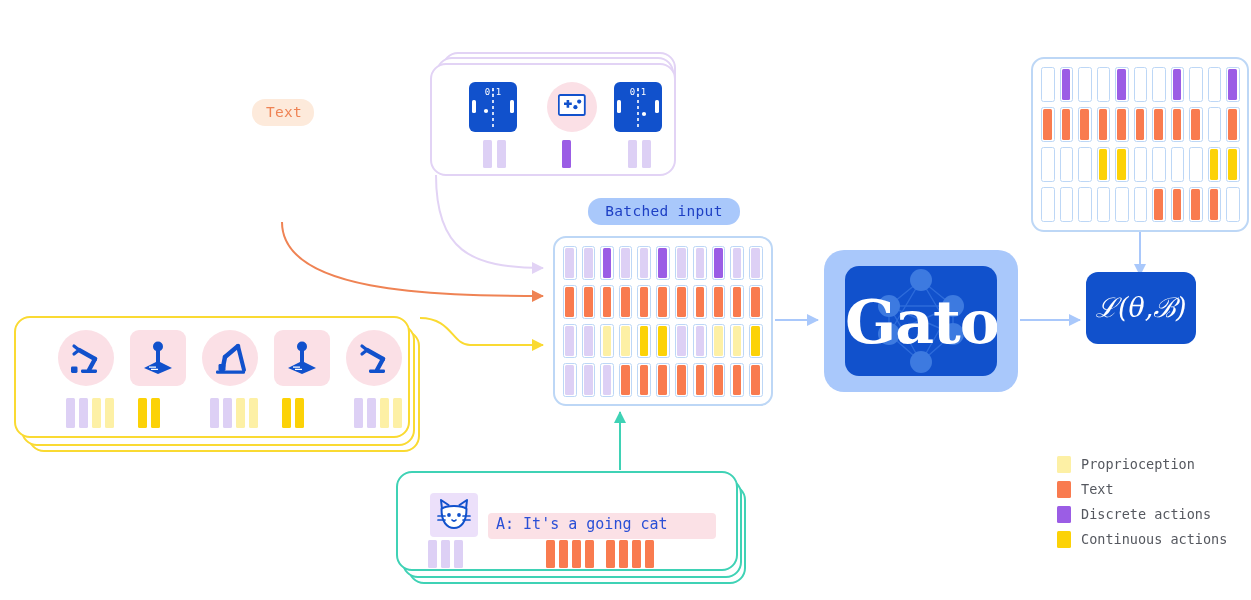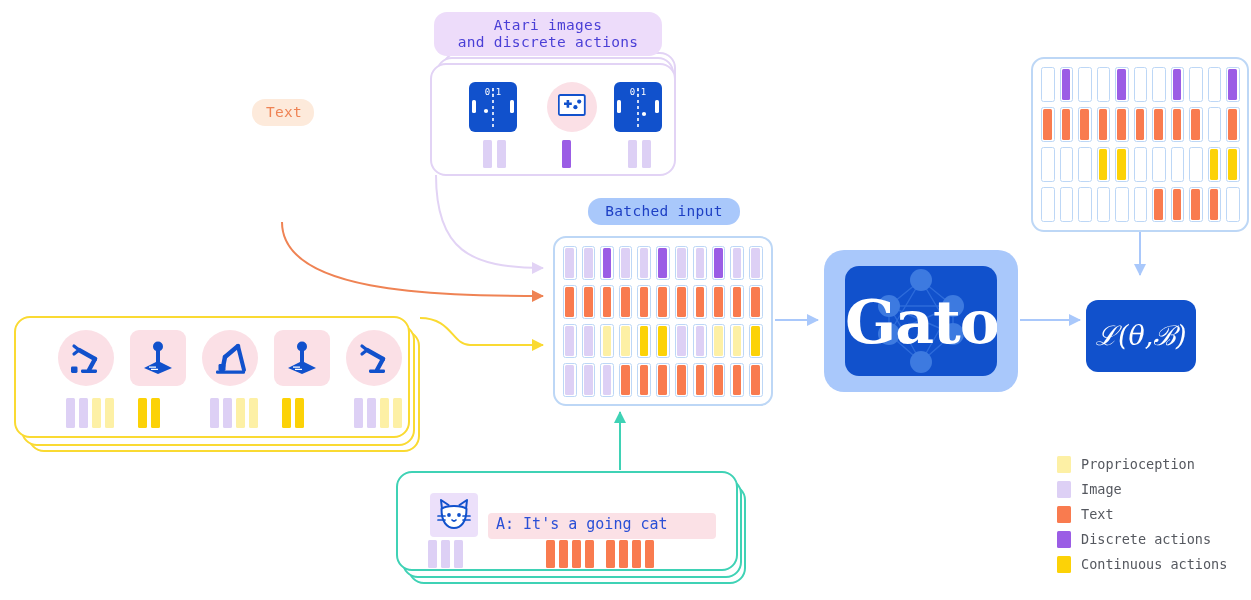--- a/index.html
+++ b/index.html
@@ -157,22 +157,20 @@
     <path d="M775,320 L818,320" fill="none" stroke="#a9c8fb" stroke-width="2" marker-end="url(#ahBlue)"></path>
 
     <path d="M1020,320 L1080,320" fill="none" stroke="#a9c8fb" stroke-width="2" marker-end="url(#ahBlue)"></path>
 
     <path d="M1140,232 L1140,275" fill="none" stroke="#a9c8fb" stroke-width="2" marker-end="url(#ahBlue)"></path>
   </svg>
 
   <div class="pill" style="left:252px;top:99px;width:62px;background:#fdeadb;color:#ef8354;">Text</div>
 
 
-  <div class="pill" style="left:434px;top:12px;width:228px;background:#eddcfa;color:#4a3fd6;">Atari images
-and discrete actions</div>
 
   <div class="stack" style="left:430px;top:52px;width:252px;height:128px;z-index:3">
     <div class="card" style="left:12px;top:0px;width:234px;height:108px;border:2px solid #e2d3f5;"></div>
     <div class="card" style="left:6px;top:5px;width:238px;height:110px;border:2px solid #e2d3f5;"></div>
     <div class="card" style="left:0px;top:11px;width:246px;height:113px;border:2.2px solid #e2d3f5;"></div>
 
     <div class="abs" style="left:39px;top:30px;width:48px;height:50px;">
       <svg width="48" height="50" viewBox="0 0 48 50">
         <rect x="0" y="0" width="48" height="50" rx="6" fill="#1151cc"></rect>
         <line x1="24" y1="6" x2="24" y2="46" stroke="#ffffff" stroke-width="1.6" stroke-dasharray="3 3"></line>
@@ -510,34 +508,30 @@
           <circle cx="108" cy="40" r="11"></circle>
           <circle cx="44" cy="68" r="11"></circle>
           <circle cx="108" cy="68" r="11"></circle>
           <circle cx="76" cy="96" r="11"></circle>
         </g>
       </svg>
       <div class="gato-text" style="top:26px;">Gato</div>
     </div>
   </div>
 
-  <div class="loss-box" style="left:1086px;top:300px;width:110px;height:72px;z-index:4">
+  <div class="loss-box" style="left:1086px;top:272px;width:110px;height:72px;z-index:4">
     <div class="loss-text" style="top:22px;">ℒ(θ,ℬ)</div>
   </div>
 
   <div class="legend" style="left:1057px;top:452px;width:190px;height:125px;z-index:5">
     <div class="legend-row">
       <span class="legend-sw" style="background:#fdf0a5;"></span>
       <span class="legend-lb">Proprioception</span>
     </div>
     <div class="legend-row">
-      <span class="legend-sw" style="background:#ddd0f5;"></span>
-      <span class="legend-lb">Image</span>
-    </div>
-    <div class="legend-row">
       <span class="legend-sw" style="background:#f97b4f;"></span>
       <span class="legend-lb">Text</span>
     </div>
     <div class="legend-row">
       <span class="legend-sw" style="background:#9b5de5;"></span>
       <span class="legend-lb">Discrete actions</span>
     </div>
     <div class="legend-row">
       <span class="legend-sw" style="background:#fcd207;"></span>
       <span class="legend-lb">Continuous actions</span>

